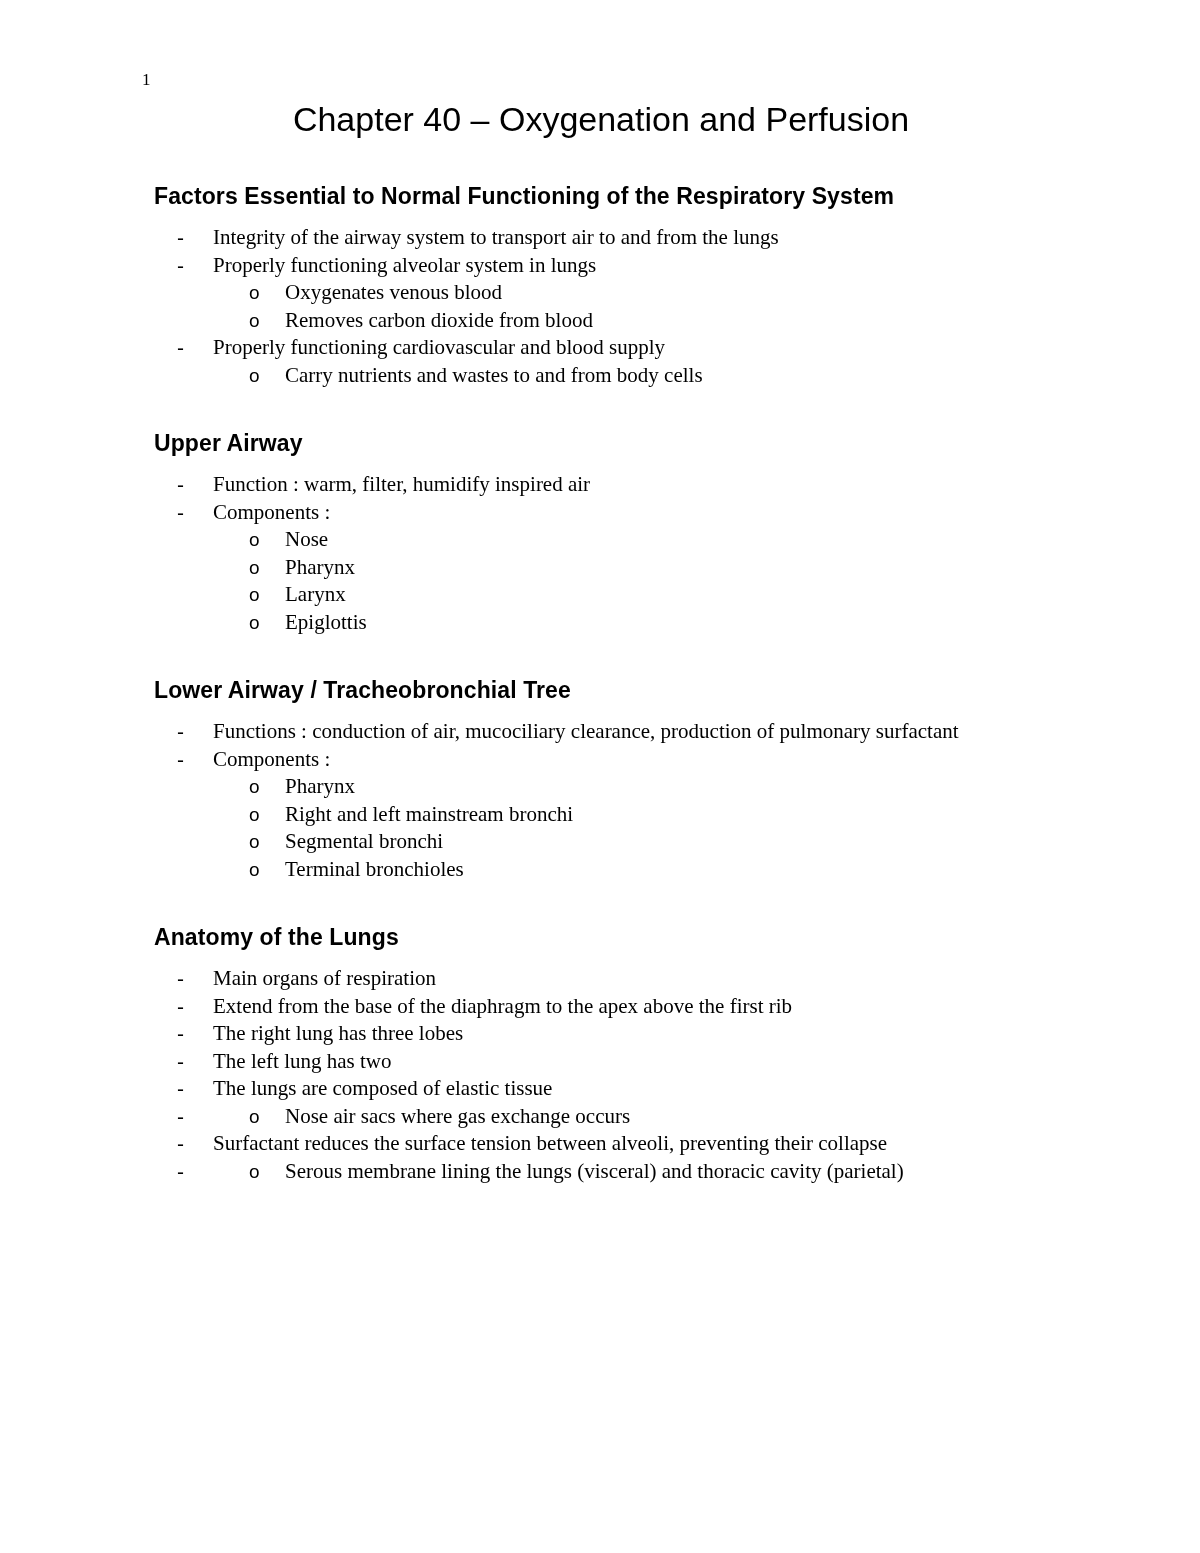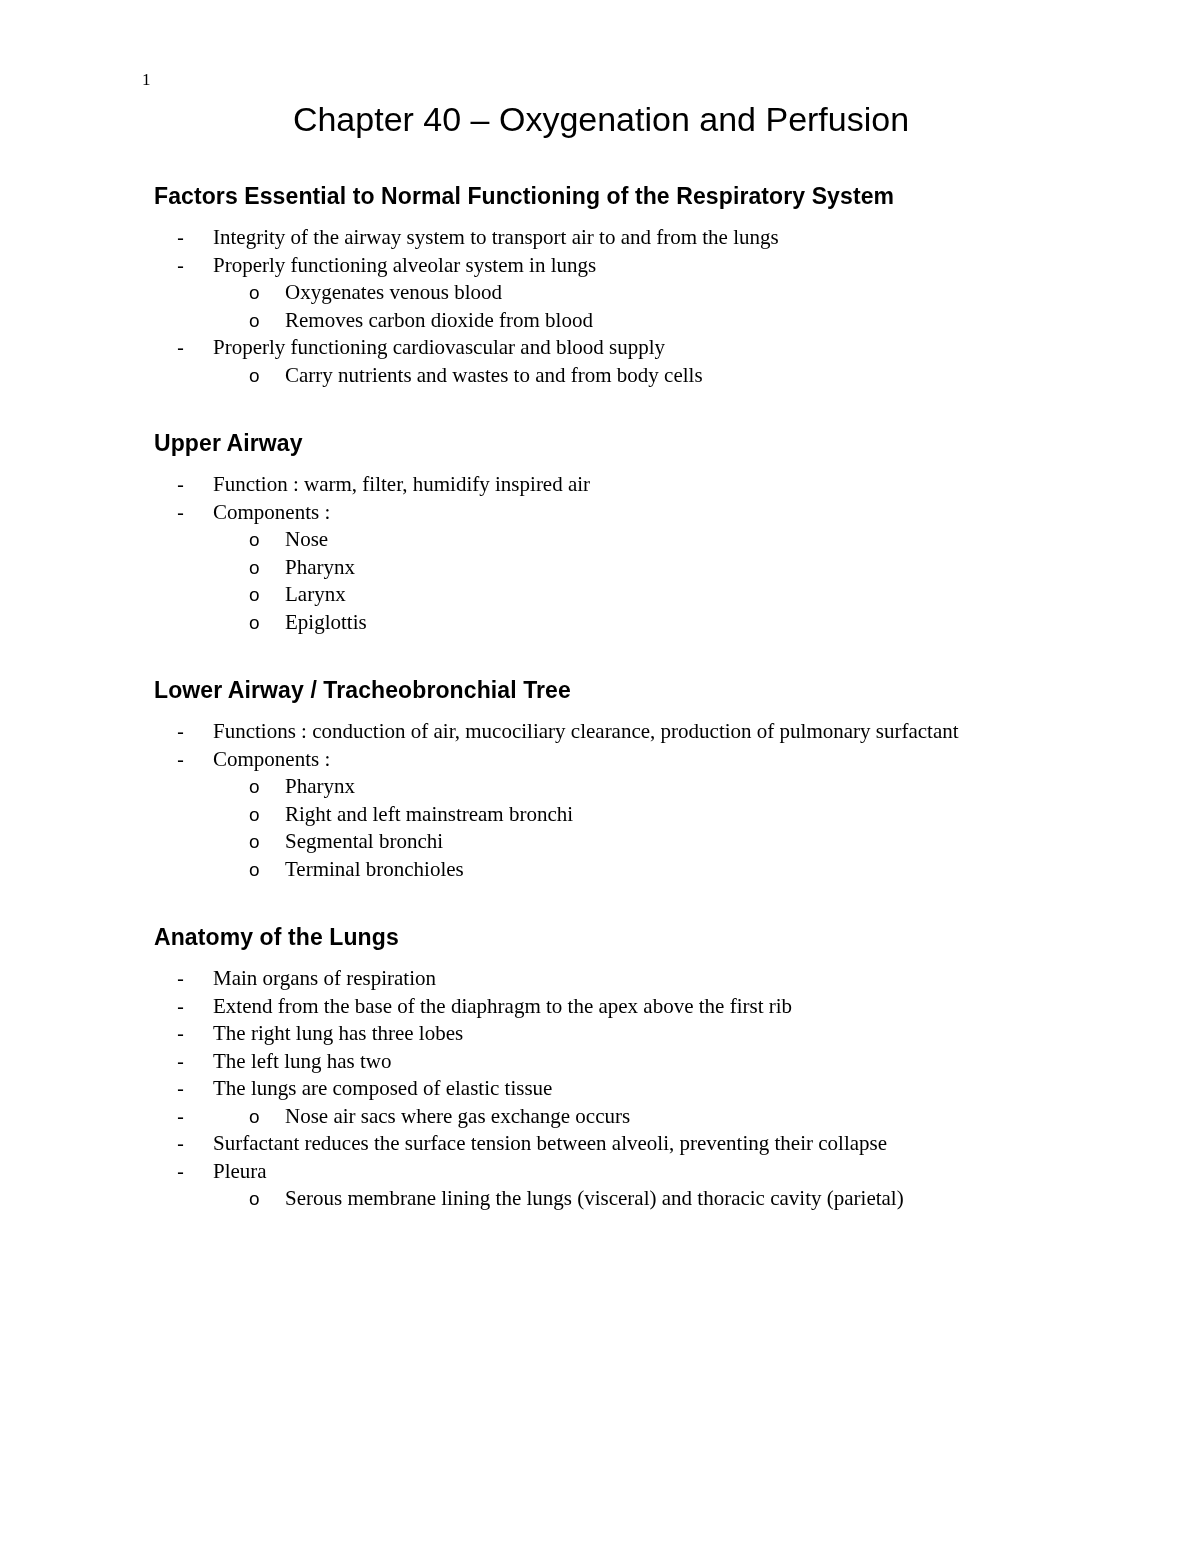--- a/index.html
+++ b/index.html
@@ -250,21 +250,20 @@
                   <span class="item-text">Nose air sacs where gas exchange occurs</span>
                 </li>
               </ul>
             </li>
             <li class="item1">
               <span class="marker1">-</span>
               <span class="item-text">Surfactant reduces the surface tension between alveoli, preventing their collapse</span>
             </li>
             <li class="item1">
               <span class="marker1">-</span>
-              <span class="item-text">Pleura</span>
               <ul class="lvl2">
                 <li class="item2">
                   <span class="marker2">o</span>
                   <span class="item-text">Serous membrane lining the lungs (visceral) and thoracic cavity (parietal)</span>
                 </li>
               </ul>
             </li>
           </ul>
         </div>
         <div class="spacer-lg"></div>

